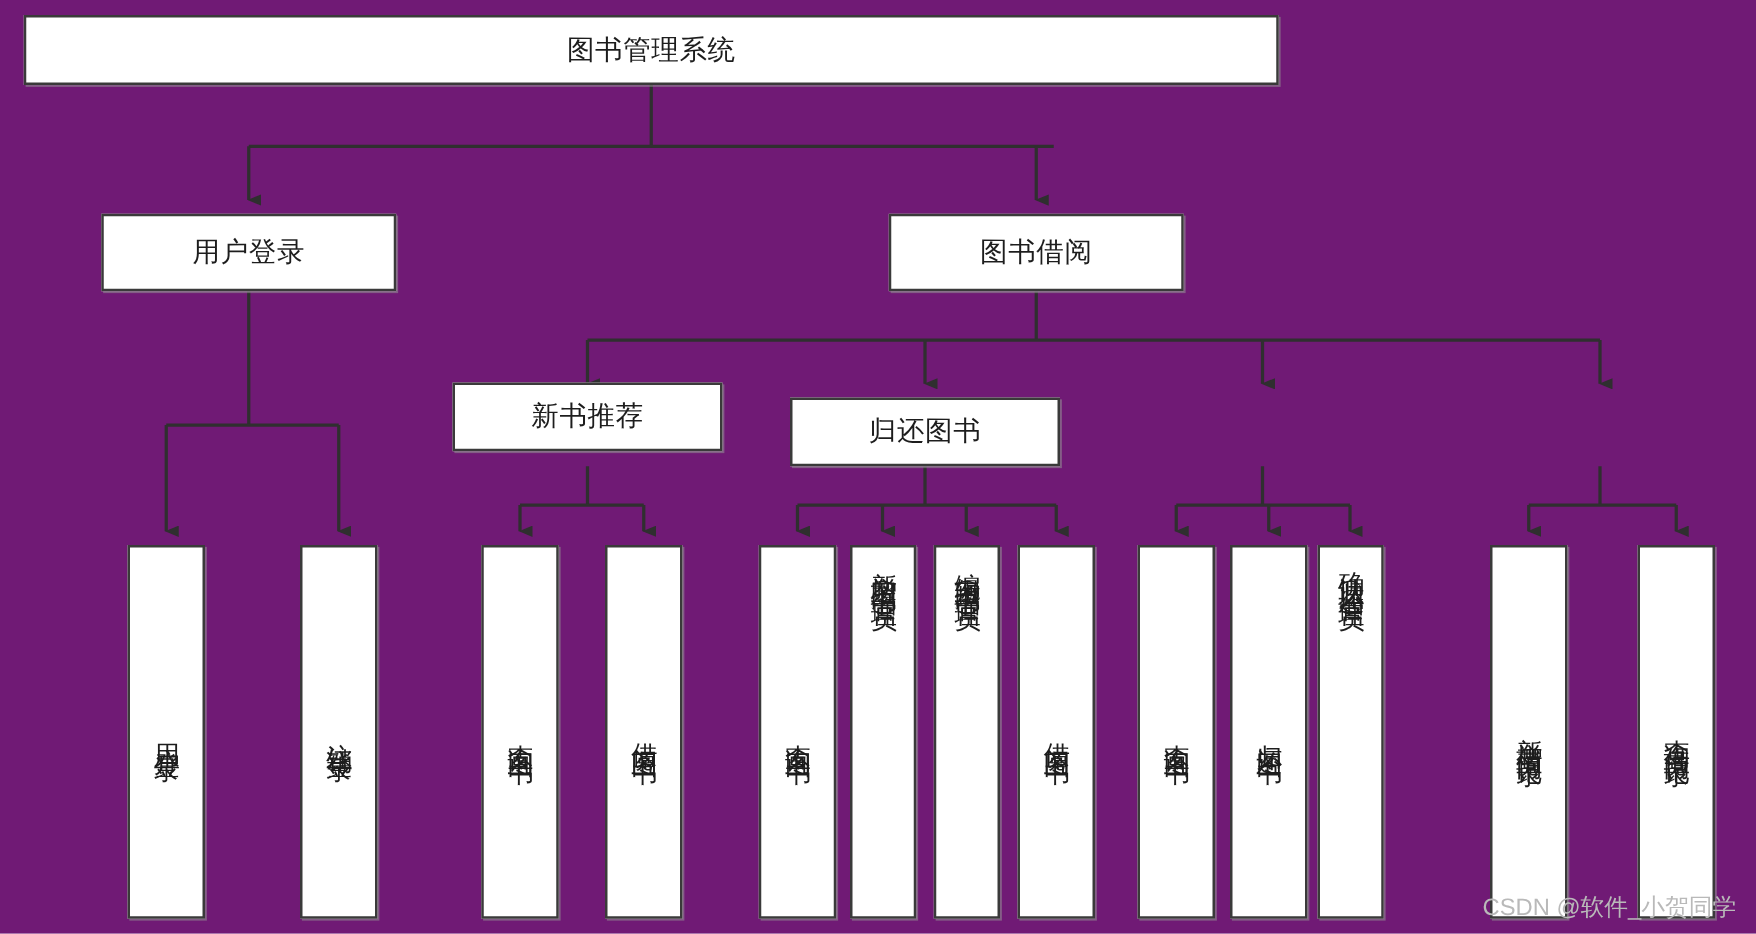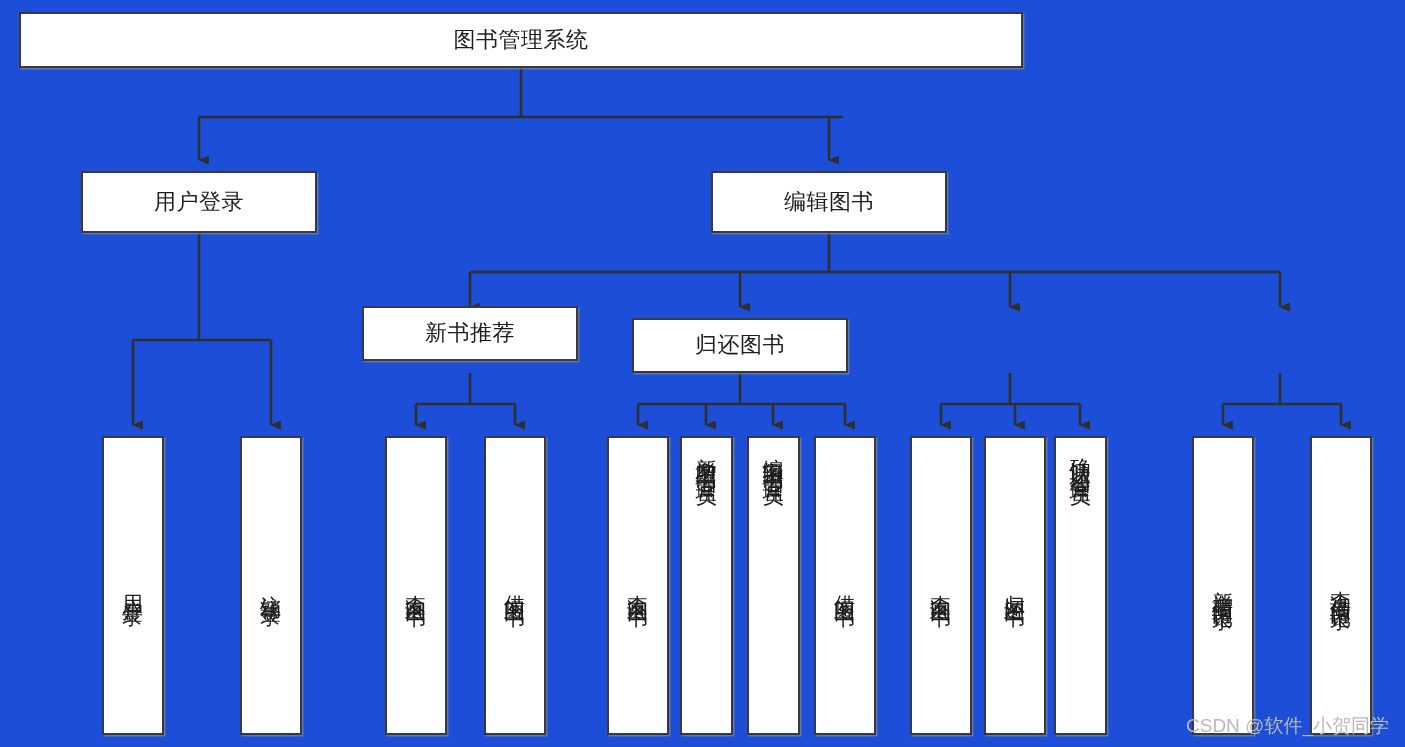--- a/index.html
+++ b/index.html
@@ -8,21 +8,21 @@
     padding: 0;
     background: #ffffff;
   }
   body {
     font-family: "Liberation Sans", "DejaVu Sans", sans-serif;
   }
   #canvas {
     position: relative;
     width: 1405px;
     height: 747px;
-    background: #1d4ed8;
+    background: #701a75;
     overflow: hidden;
   }
   #diagram-svg {
     position: absolute;
     left: 0;
     top: 0;
     width: 1405px;
     height: 747px;
   }
   .node-box {
@@ -130,21 +130,21 @@
 
   <div class="node-box" style="left:19px; top:12px; width:1004px; height:56px;">
     <span class="node-label-h">图书管理系统</span>
   </div>
 
   <div class="node-box" style="left:81px; top:171px; width:236px; height:62px;">
     <span class="node-label-h">用户登录</span>
   </div>
 
   <div class="node-box" style="left:711px; top:171px; width:236px; height:62px;">
-    <span class="node-label-h">编辑图书</span>
+    <span class="node-label-h">图书借阅</span>
   </div>
 
   <div class="node-box" style="left:362px; top:306px; width:216px; height:55px;">
     <span class="node-label-h">新书推荐</span>
   </div>
 
   <div class="node-box" style="left:632px; top:318px; width:216px; height:55px;">
     <span class="node-label-h">归还图书</span>
   </div>
 

